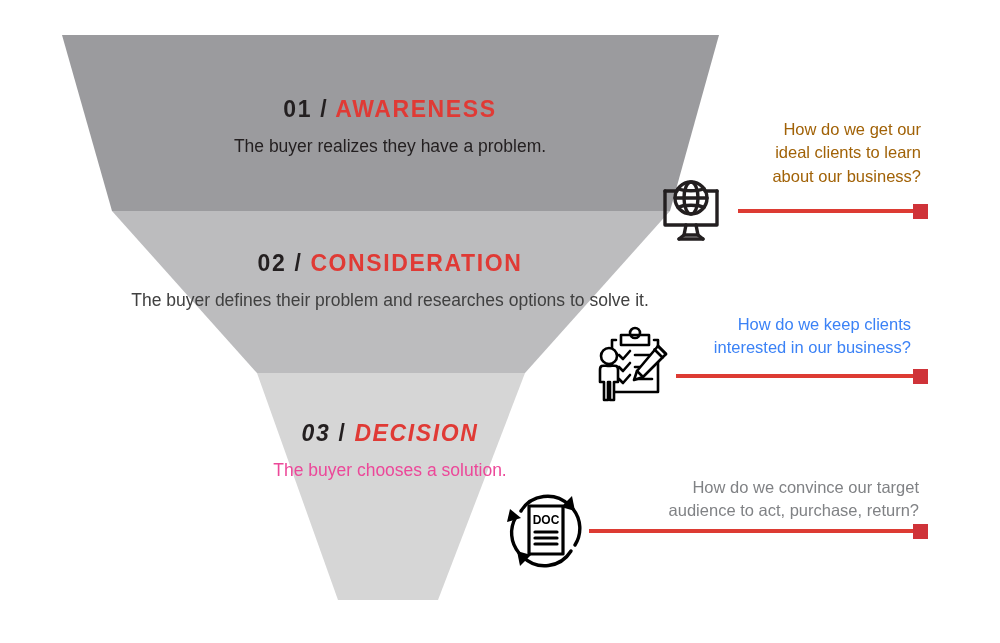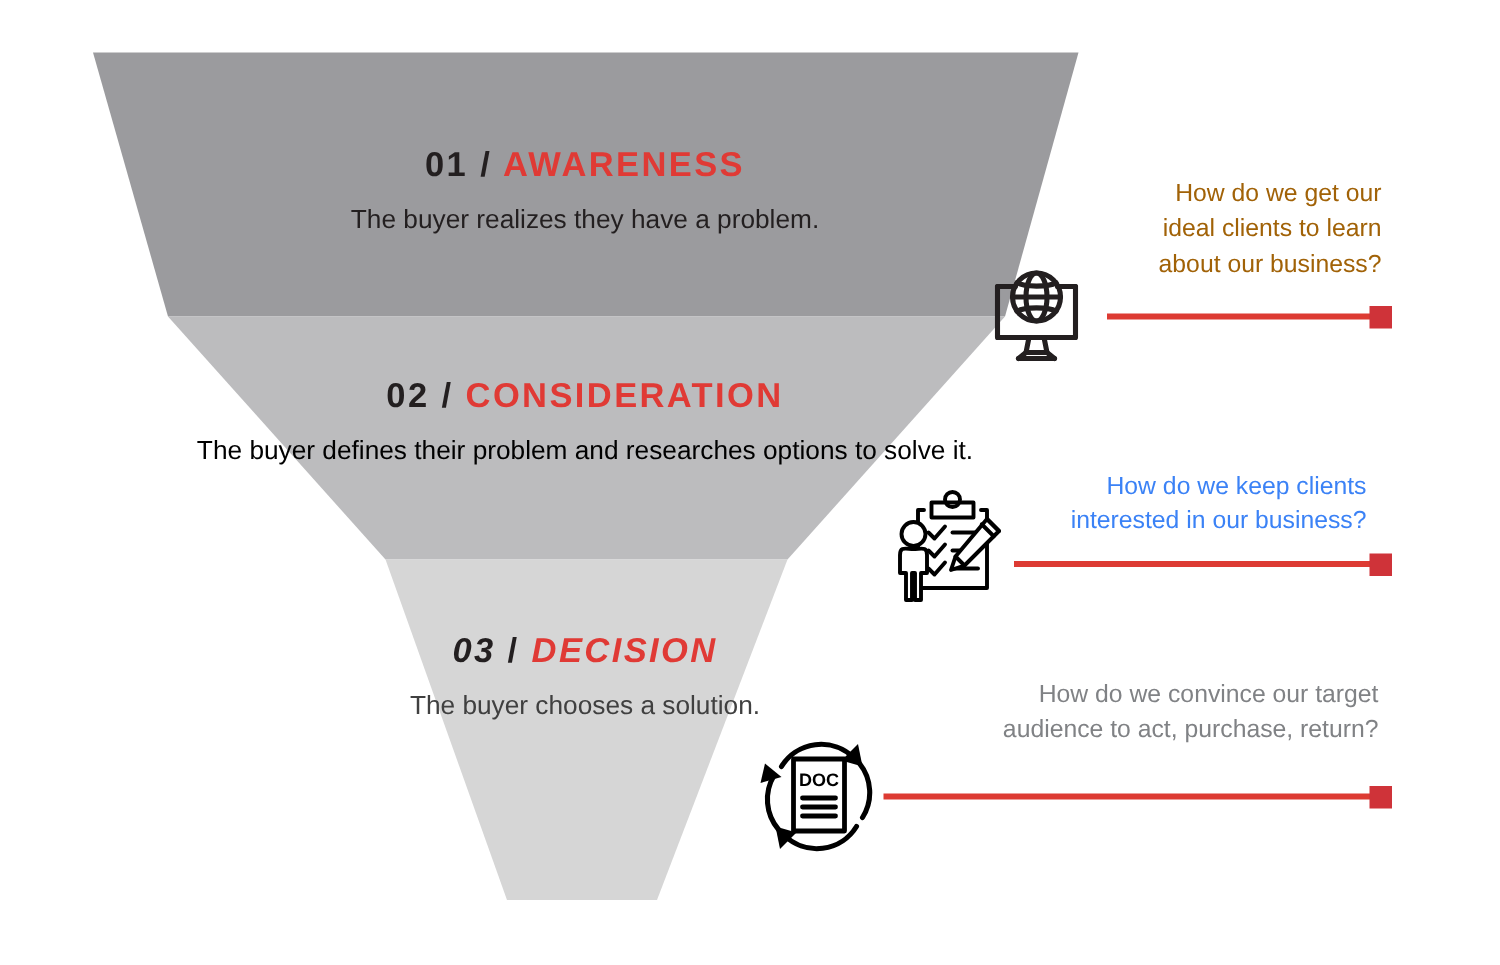--- a/index.html
+++ b/index.html
@@ -92,31 +92,31 @@
     </div>
     <div class="stage-desc" style="color: rgb(35, 31, 32);">The buyer realizes they have a problem.</div>
   </div>
 
   <div class="stage-text" id="stage2">
     <div class="stage-head">
       <span class="stage-num" style="color: rgb(35, 31, 32);">02</span>
       <span class="stage-sep" style="color: rgb(35, 31, 32);">/</span>
       <span class="stage-title" style="color: rgb(224, 58, 53);">CONSIDERATION</span>
     </div>
-    <div class="stage-desc" style="color: #000000;">The buyer defines their problem and
+    <div class="stage-desc" style="color: #404040;">The buyer defines their problem and
 researches options to solve it.</div>
   </div>
 
   <div class="stage-text" id="stage3">
     <div class="stage-head">
       <span class="stage-num" style="color: rgb(35, 31, 32); font-style: italic;">03</span>
       <span class="stage-sep" style="color: rgb(35, 31, 32);">/</span>
       <span class="stage-title" style="color: rgb(224, 58, 53); font-style: italic;">DECISION</span>
     </div>
-    <div class="stage-desc" style="color: #404040;">The buyer chooses
+    <div class="stage-desc" style="color: #ec4899;">The buyer chooses
 a solution.</div>
   </div>
 
   <div class="side-item">
     <div class="side-question" style="left: 693px; top: 118px; width: 228px; color: #a16207;">How do we get our
 ideal clients to learn
 about our business?</div>
     <div class="connector" style="left: 738px; top: 209px; width: 178px; background: rgb(221, 59, 51);"></div>
     <div class="endcap" style="left: 913px; top: 204px; background: rgb(207, 51, 57);"></div>
     <div class="side-icon" style="left:655px;top:174px;">
@@ -165,21 +165,21 @@
         <path d="M58.5 23.5 L66.5 31.5"></path>
         <path d="M41 45 L47 51"></path>
 
         <circle cx="13" cy="30" r="8" fill="#ffffff"></circle>
         <path d="M4 44 C4 38, 8 40, 13 40 C18 40, 22 38, 22 44 L22 56 L18 56 L18 74 L14 74 L14 56 L12 56 L12 74 L8 74 L8 56 L4 56 Z" fill="#ffffff"></path>
       </svg>
     </div>
   </div>
 
   <div class="side-item">
-    <div class="side-question" style="left: 630px; top: 452px; width: 289px; color: rgb(128, 130, 133);">How do we convince our target
+    <div class="side-question" style="left: 630px; top: 476px; width: 289px; color: rgb(128, 130, 133);">How do we convince our target
 audience to act, purchase, return?</div>
     <div class="connector" style="left: 589px; top: 529px; width: 327px; background: rgb(221, 59, 51);"></div>
     <div class="endcap" style="left: 913px; top: 524px; background: rgb(207, 51, 57);"></div>
     <div class="side-icon" style="left:501px;top:483px;">
       <svg width="90" height="96" viewBox="0 0 90 96" xmlns="http://www.w3.org/2000/svg">
         <g fill="none" stroke="#000000" stroke-width="3.2" stroke-linecap="round" stroke-linejoin="round">
 
           <rect x="28" y="23" width="34" height="48" fill="#ffffff"></rect>
           <path d="M34 49 L56 49"></path>
           <path d="M34 55 L56 55"></path>

